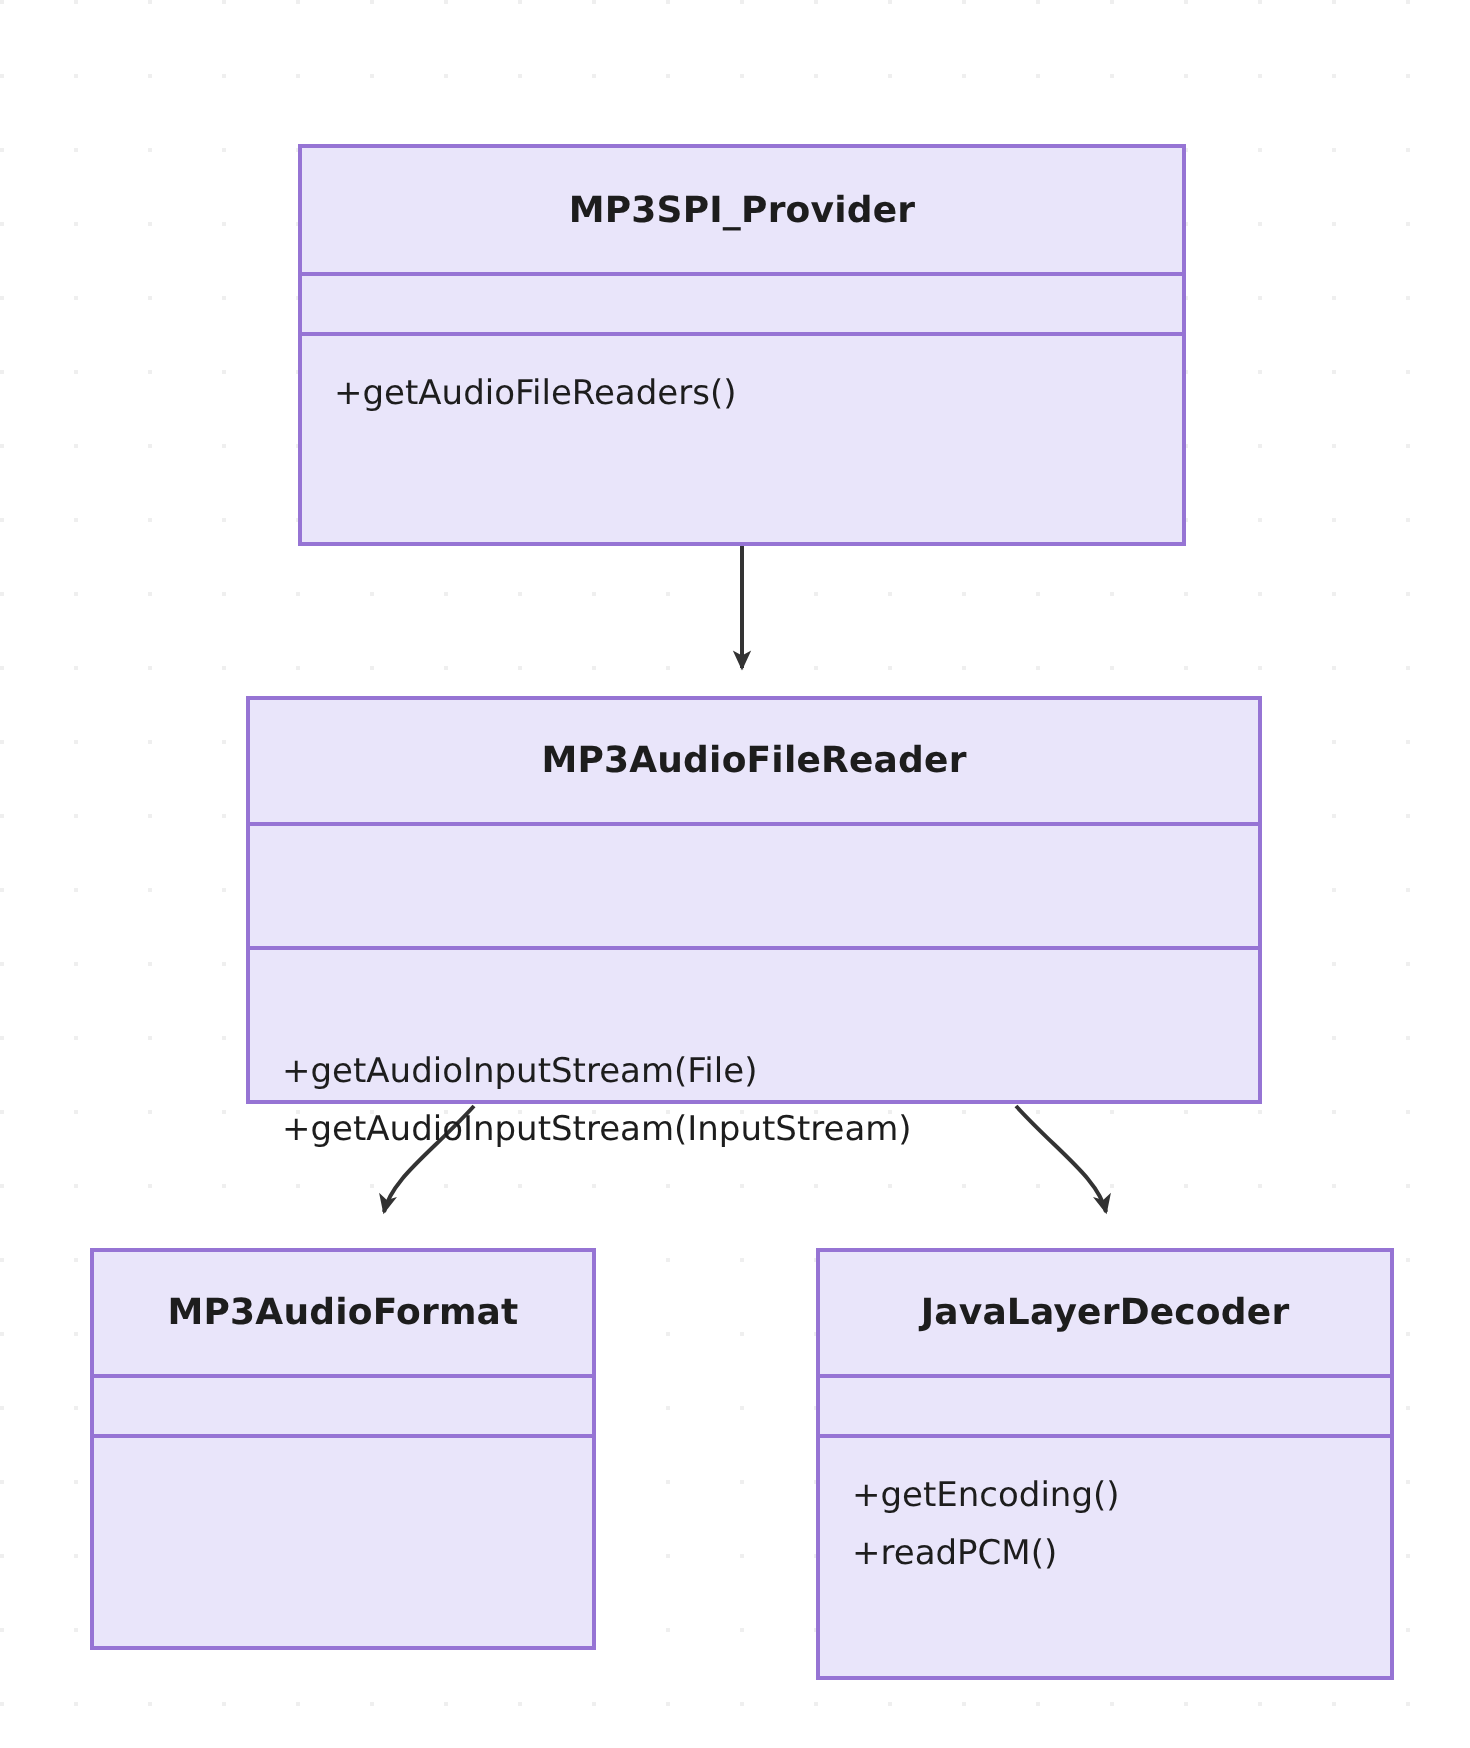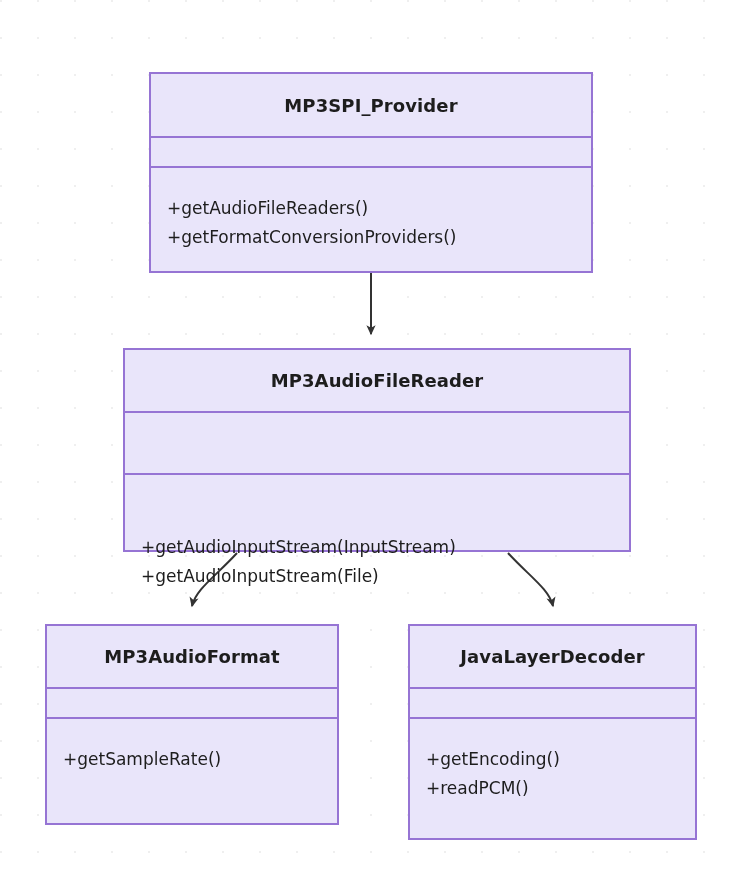--- a/index.html
+++ b/index.html
@@ -59,42 +59,42 @@
   .uml-attrs-row {
     box-sizing: border-box;
     height: 30px;
     flex: 0 0 30px;
     border-bottom: 2px solid #9674d4;
   }
 
   .uml-methods-row {
     box-sizing: border-box;
     flex: 1 1 auto;
-    padding: 26px 0 0 16px;
+    padding: 15px 0 0 16px;
     display: flex;
     flex-direction: column;
     border-radius: 13px;
   }
 
   .uml-method {
     font-size: 17px;
     line-height: 29px;
     color: #1d1d1d;
     white-space: nowrap;
     text-align: left;
   }
 
   
   #node-provider  { left: 149px; top: 72px;  width: 444px; height: 201px; }
   #node-provider  .uml-title-row { height: 64px; flex: 0 0 64px; }
 
   #node-reader    { left: 123px; top: 348px; width: 508px; height: 204px; gap: 32px; }
   #node-reader    .uml-title-row { height: 63px; flex: 0 0 63px; }
 
-  #node-format    { left: 45px;  top: 624px; width: 294px; height: 201px; }
+  #node-format    { left: 45px;  top: 624px; width: 253px; height: 201px; }
   #node-format    .uml-title-row { height: 63px; flex: 0 0 63px; }
 
   #node-decoder   { left: 408px; top: 624px; width: 289px; height: 216px; }
   #node-decoder   .uml-title-row { height: 63px; flex: 0 0 63px; }
 </style>
 </head>
 <body>
 
 <div id="diagram-canvas">
 
@@ -116,38 +116,36 @@
     <g>
       <path d="M 508,553 C 529,576 549,589 553,606" fill="none" stroke="#333333" stroke-width="2" marker-end="url(#uml-arrowhead)"></path>
     </g>
   </svg>
 
   <div class="uml-class" id="node-provider">
     <div class="uml-title-row">MP3SPI_Provider</div>
     <div class="uml-attrs-row"></div>
     <div class="uml-methods-row">
       <div class="uml-method">+getAudioFileReaders()</div>
-      <div class="uml-method">+getFormatConversionProviders()</div>
     </div>
   </div>
 
   <div class="uml-class" id="node-reader">
     <div class="uml-title-row">MP3AudioFileReader</div>
     <div class="uml-attrs-row"></div>
     <div class="uml-methods-row">
+      <div class="uml-method">+getAudioInputStream(File)</div>
       <div class="uml-method">+getAudioInputStream(InputStream)</div>
-      <div class="uml-method">+getAudioInputStream(File)</div>
     </div>
   </div>
 
   <div class="uml-class" id="node-format">
     <div class="uml-title-row">MP3AudioFormat</div>
     <div class="uml-attrs-row"></div>
     <div class="uml-methods-row">
-      <div class="uml-method">+getSampleRate()</div>
     </div>
   </div>
 
   <div class="uml-class" id="node-decoder">
     <div class="uml-title-row">JavaLayerDecoder</div>
     <div class="uml-attrs-row"></div>
     <div class="uml-methods-row">
       <div class="uml-method">+getEncoding()</div>
       <div class="uml-method">+readPCM()</div>
     </div>

